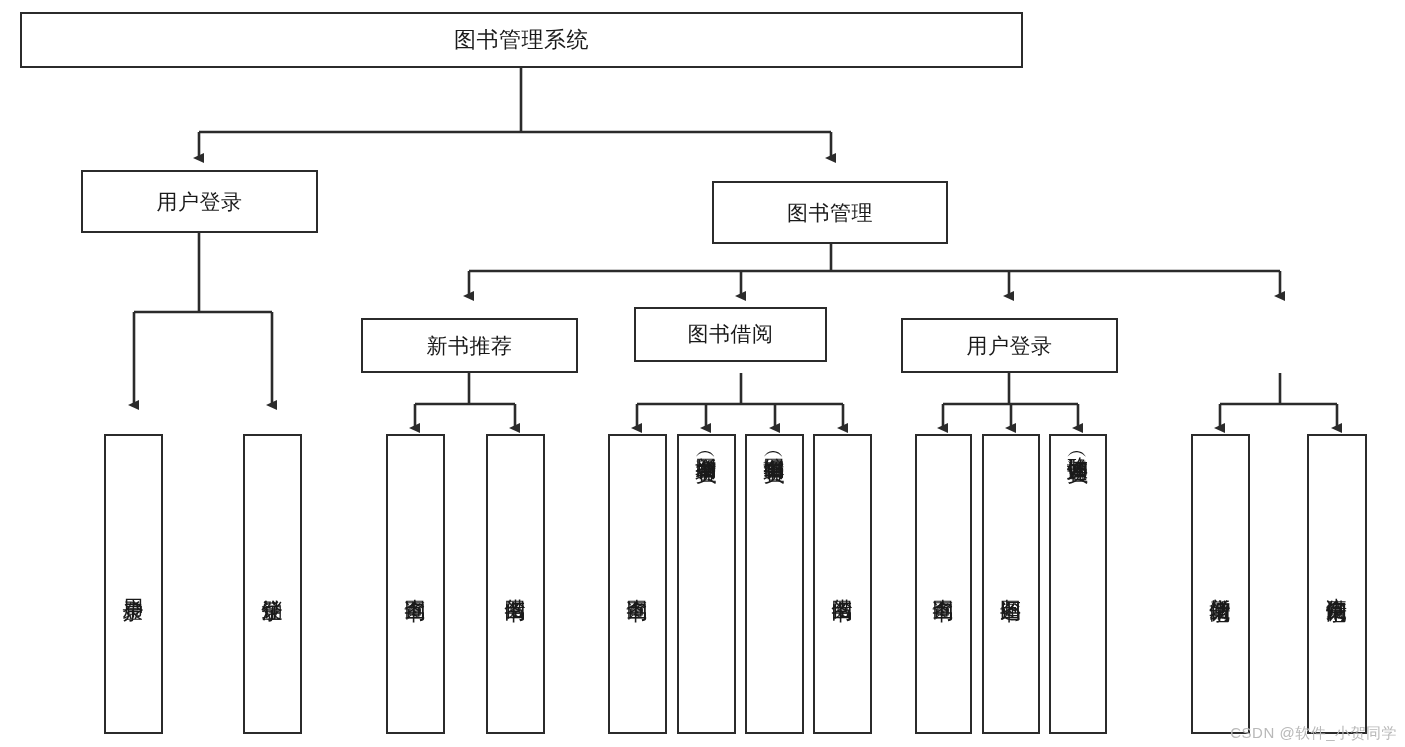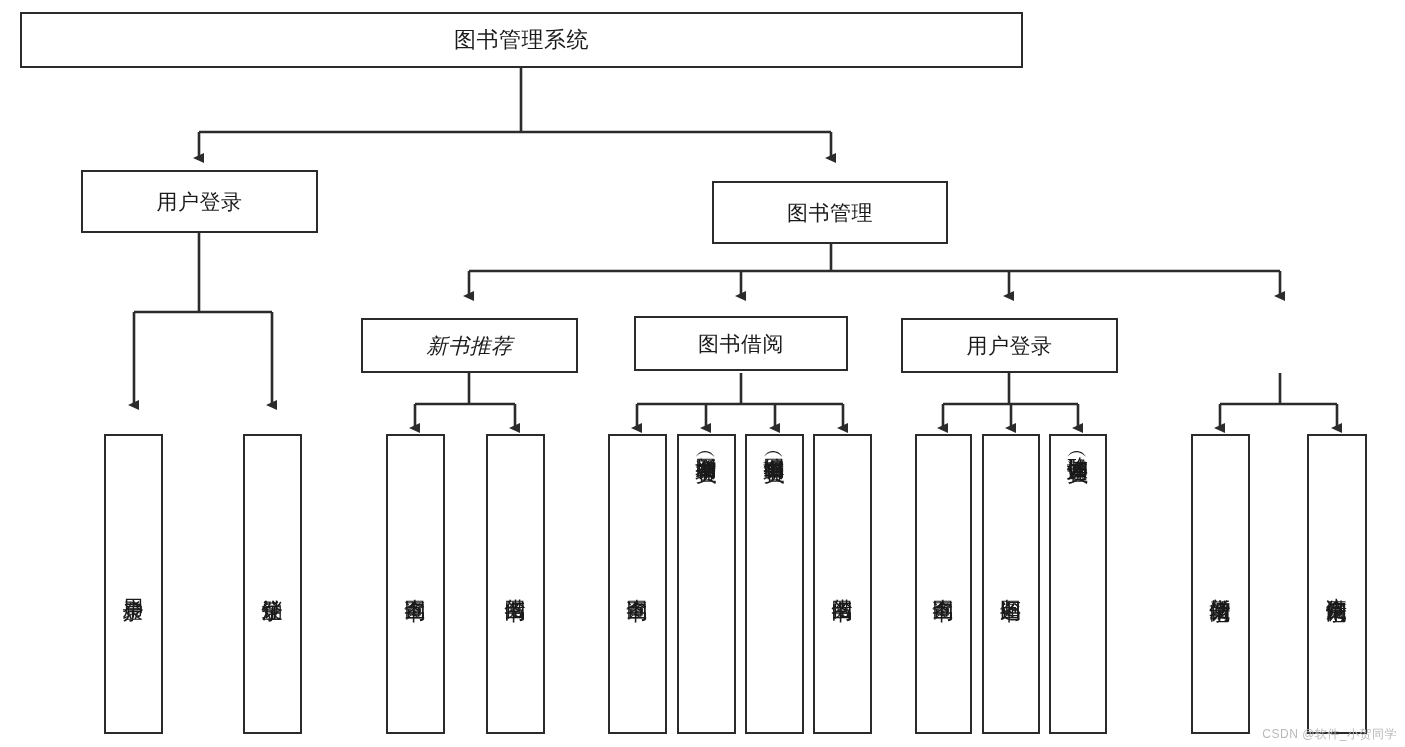--- a/index.html
+++ b/index.html
@@ -64,21 +64,21 @@
     white-space: nowrap;
   }
   .node.v.mid {
     align-items: center;
     padding-top: 0;
   }
   #watermark {
     position: absolute;
     right: 8px;
     bottom: 4px;
-    font-size: 12px;
+    font-size: 15px;
     color: #b9b9b9;
     white-space: nowrap;
     z-index: 5;
     letter-spacing: 0.5px;
   }
 </style>
 </head>
 <body>
 
 <div id="canvas">
@@ -138,24 +138,24 @@
     <span class="label">图书管理系统</span>
   </div>
 
   <div class="node h" style="left:81px; top:170px; width:237px; height:63px;">
     <span class="label">用户登录</span>
   </div>
   <div class="node h" style="left:712px; top:181px; width:236px; height:63px;">
     <span class="label">图书管理</span>
   </div>
 
-  <div class="node h" style="left:361px; top:318px; width:217px; height:55px;font-style:italic;">
+  <div class="node h" style="left:361px; top:318px; width:217px; height:55px;">
     <span class="label">新书推荐</span>
   </div>
-  <div class="node h" style="left:634px; top:316px; width:214px; height:55px;">
+  <div class="node h" style="left:634px; top:307px; width:193px; height:55px;font-family:Liberation Serif, serif;">
     <span class="label">图书借阅</span>
   </div>
   <div class="node h" style="left:901px; top:318px; width:217px; height:55px;">
     <span class="label">用户登录</span>
   </div>
 
   <div class="node v mid" style="left:104px; top:434px; width:59px; height:300px;">
     <span class="label">用户登录</span>
   </div>
   <div class="node v mid" style="left:243px; top:434px; width:59px; height:300px;">

